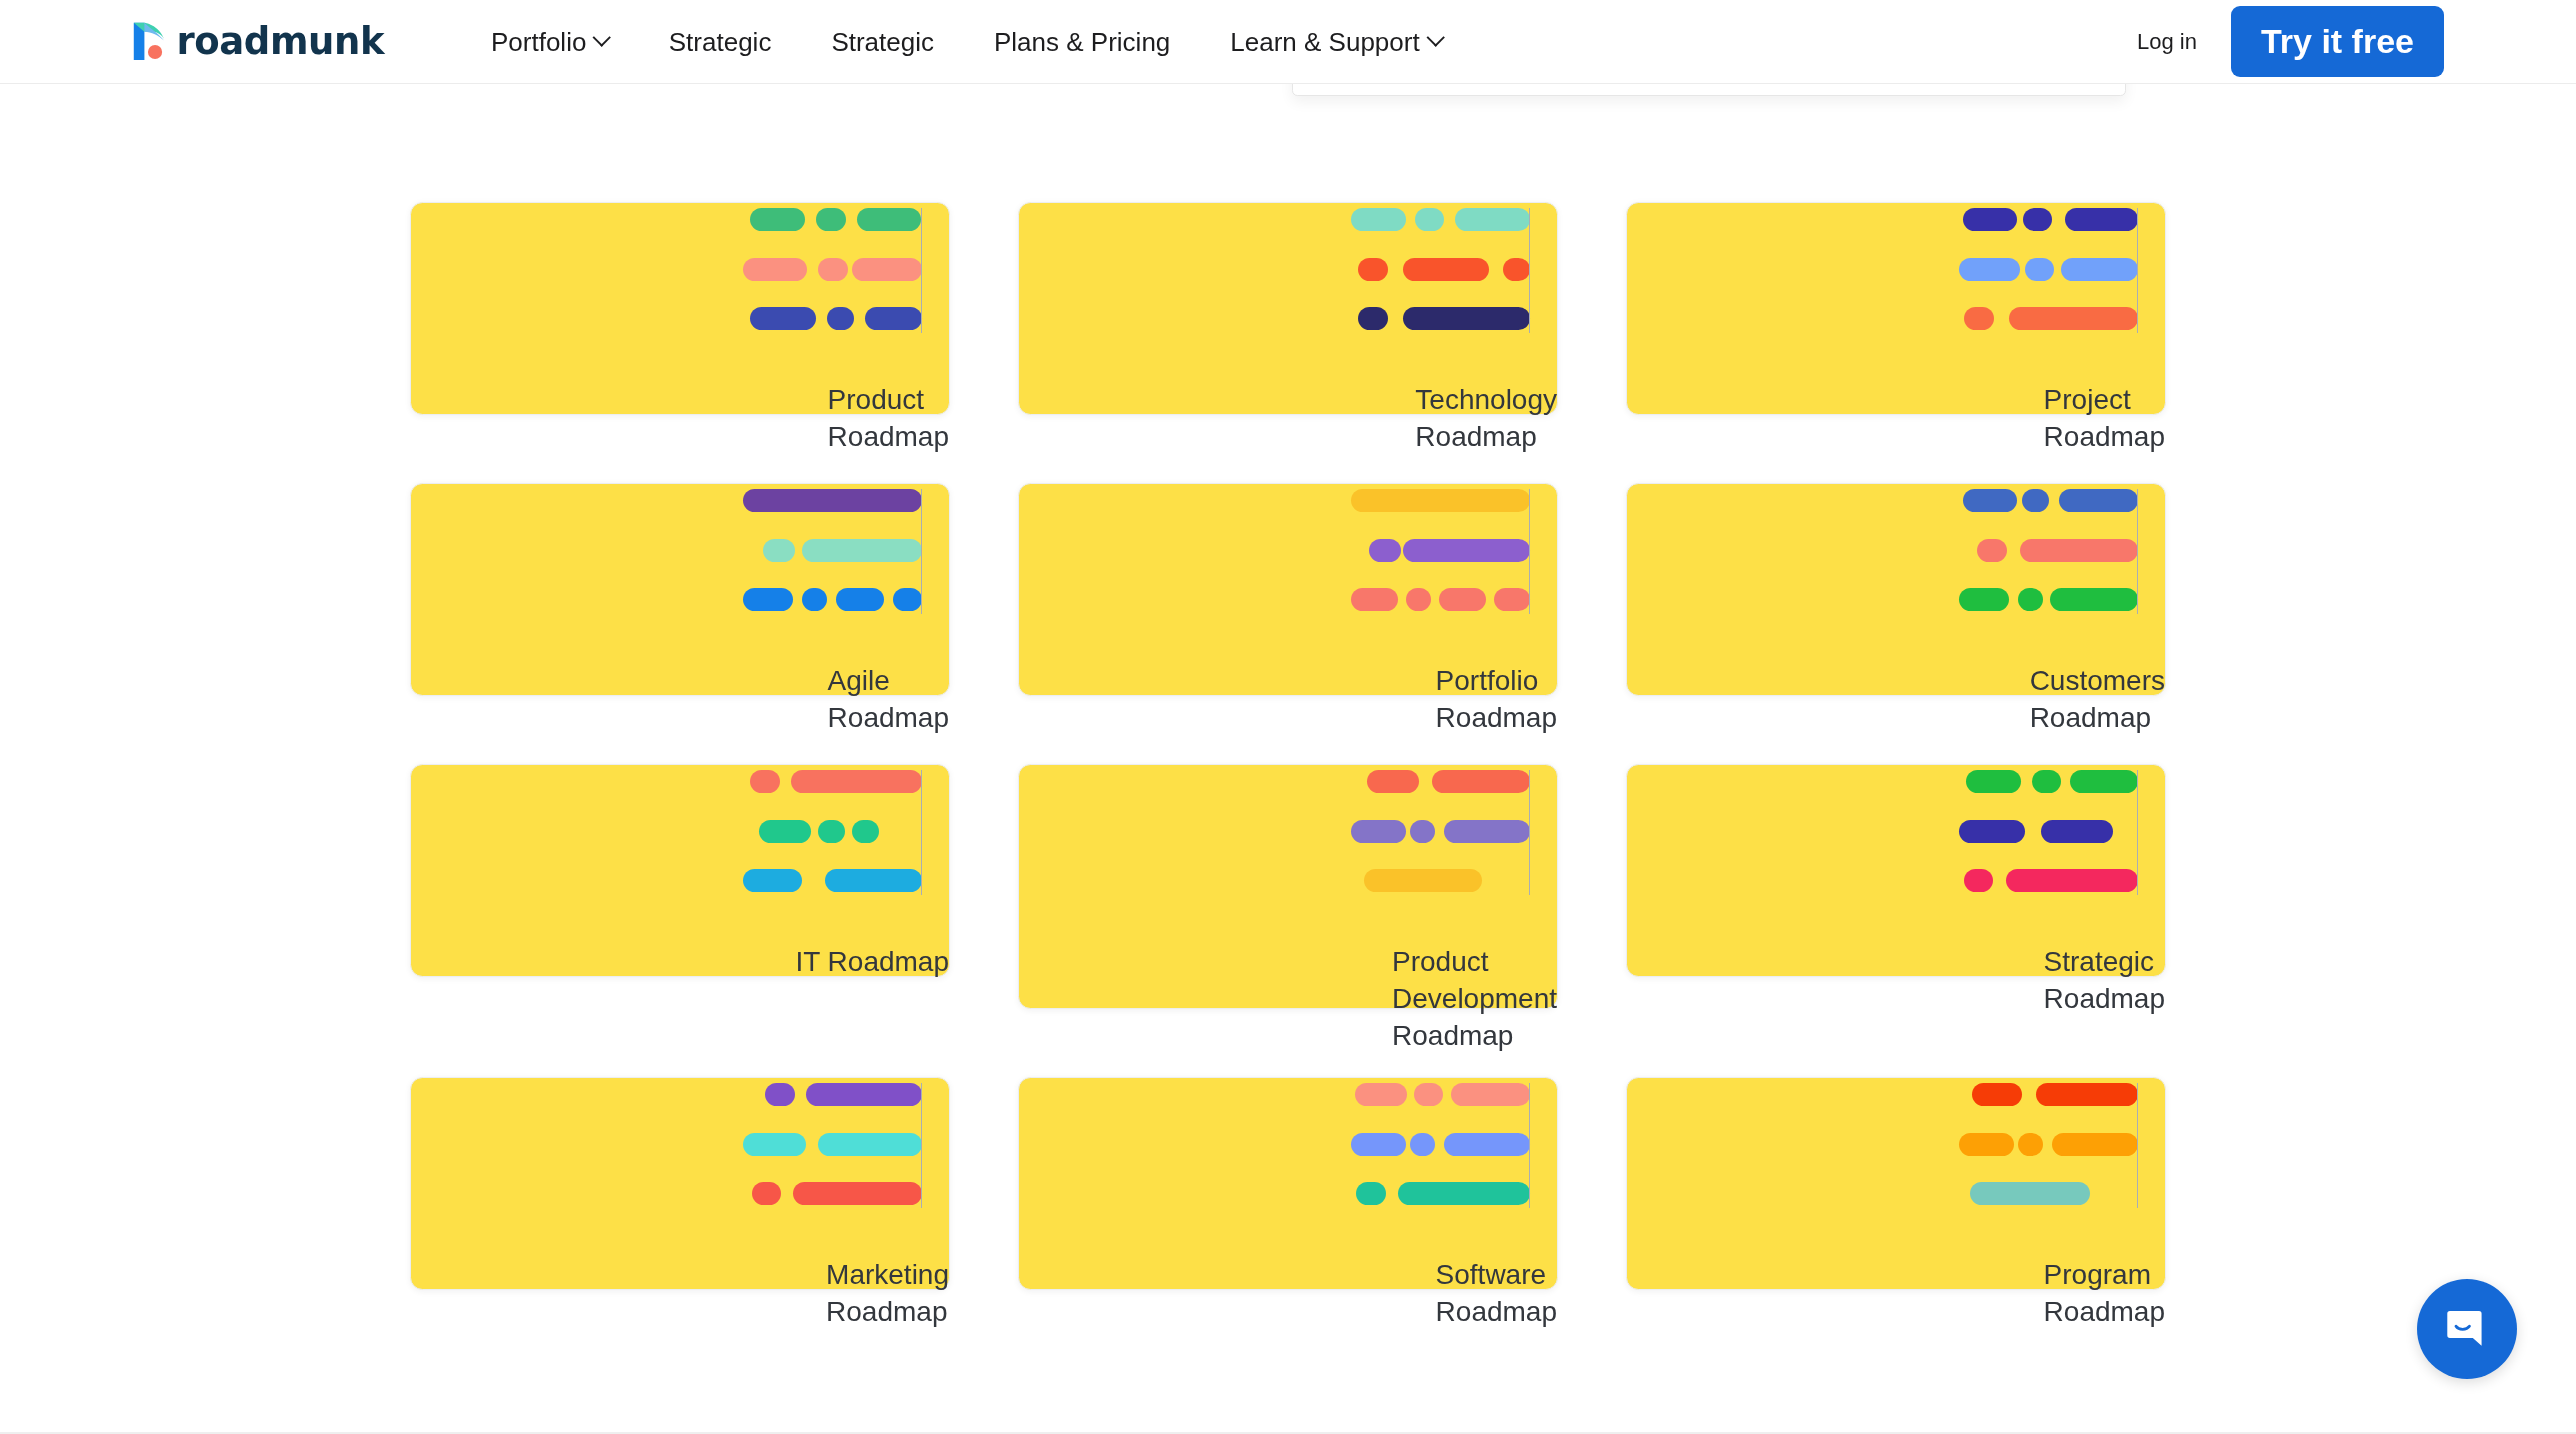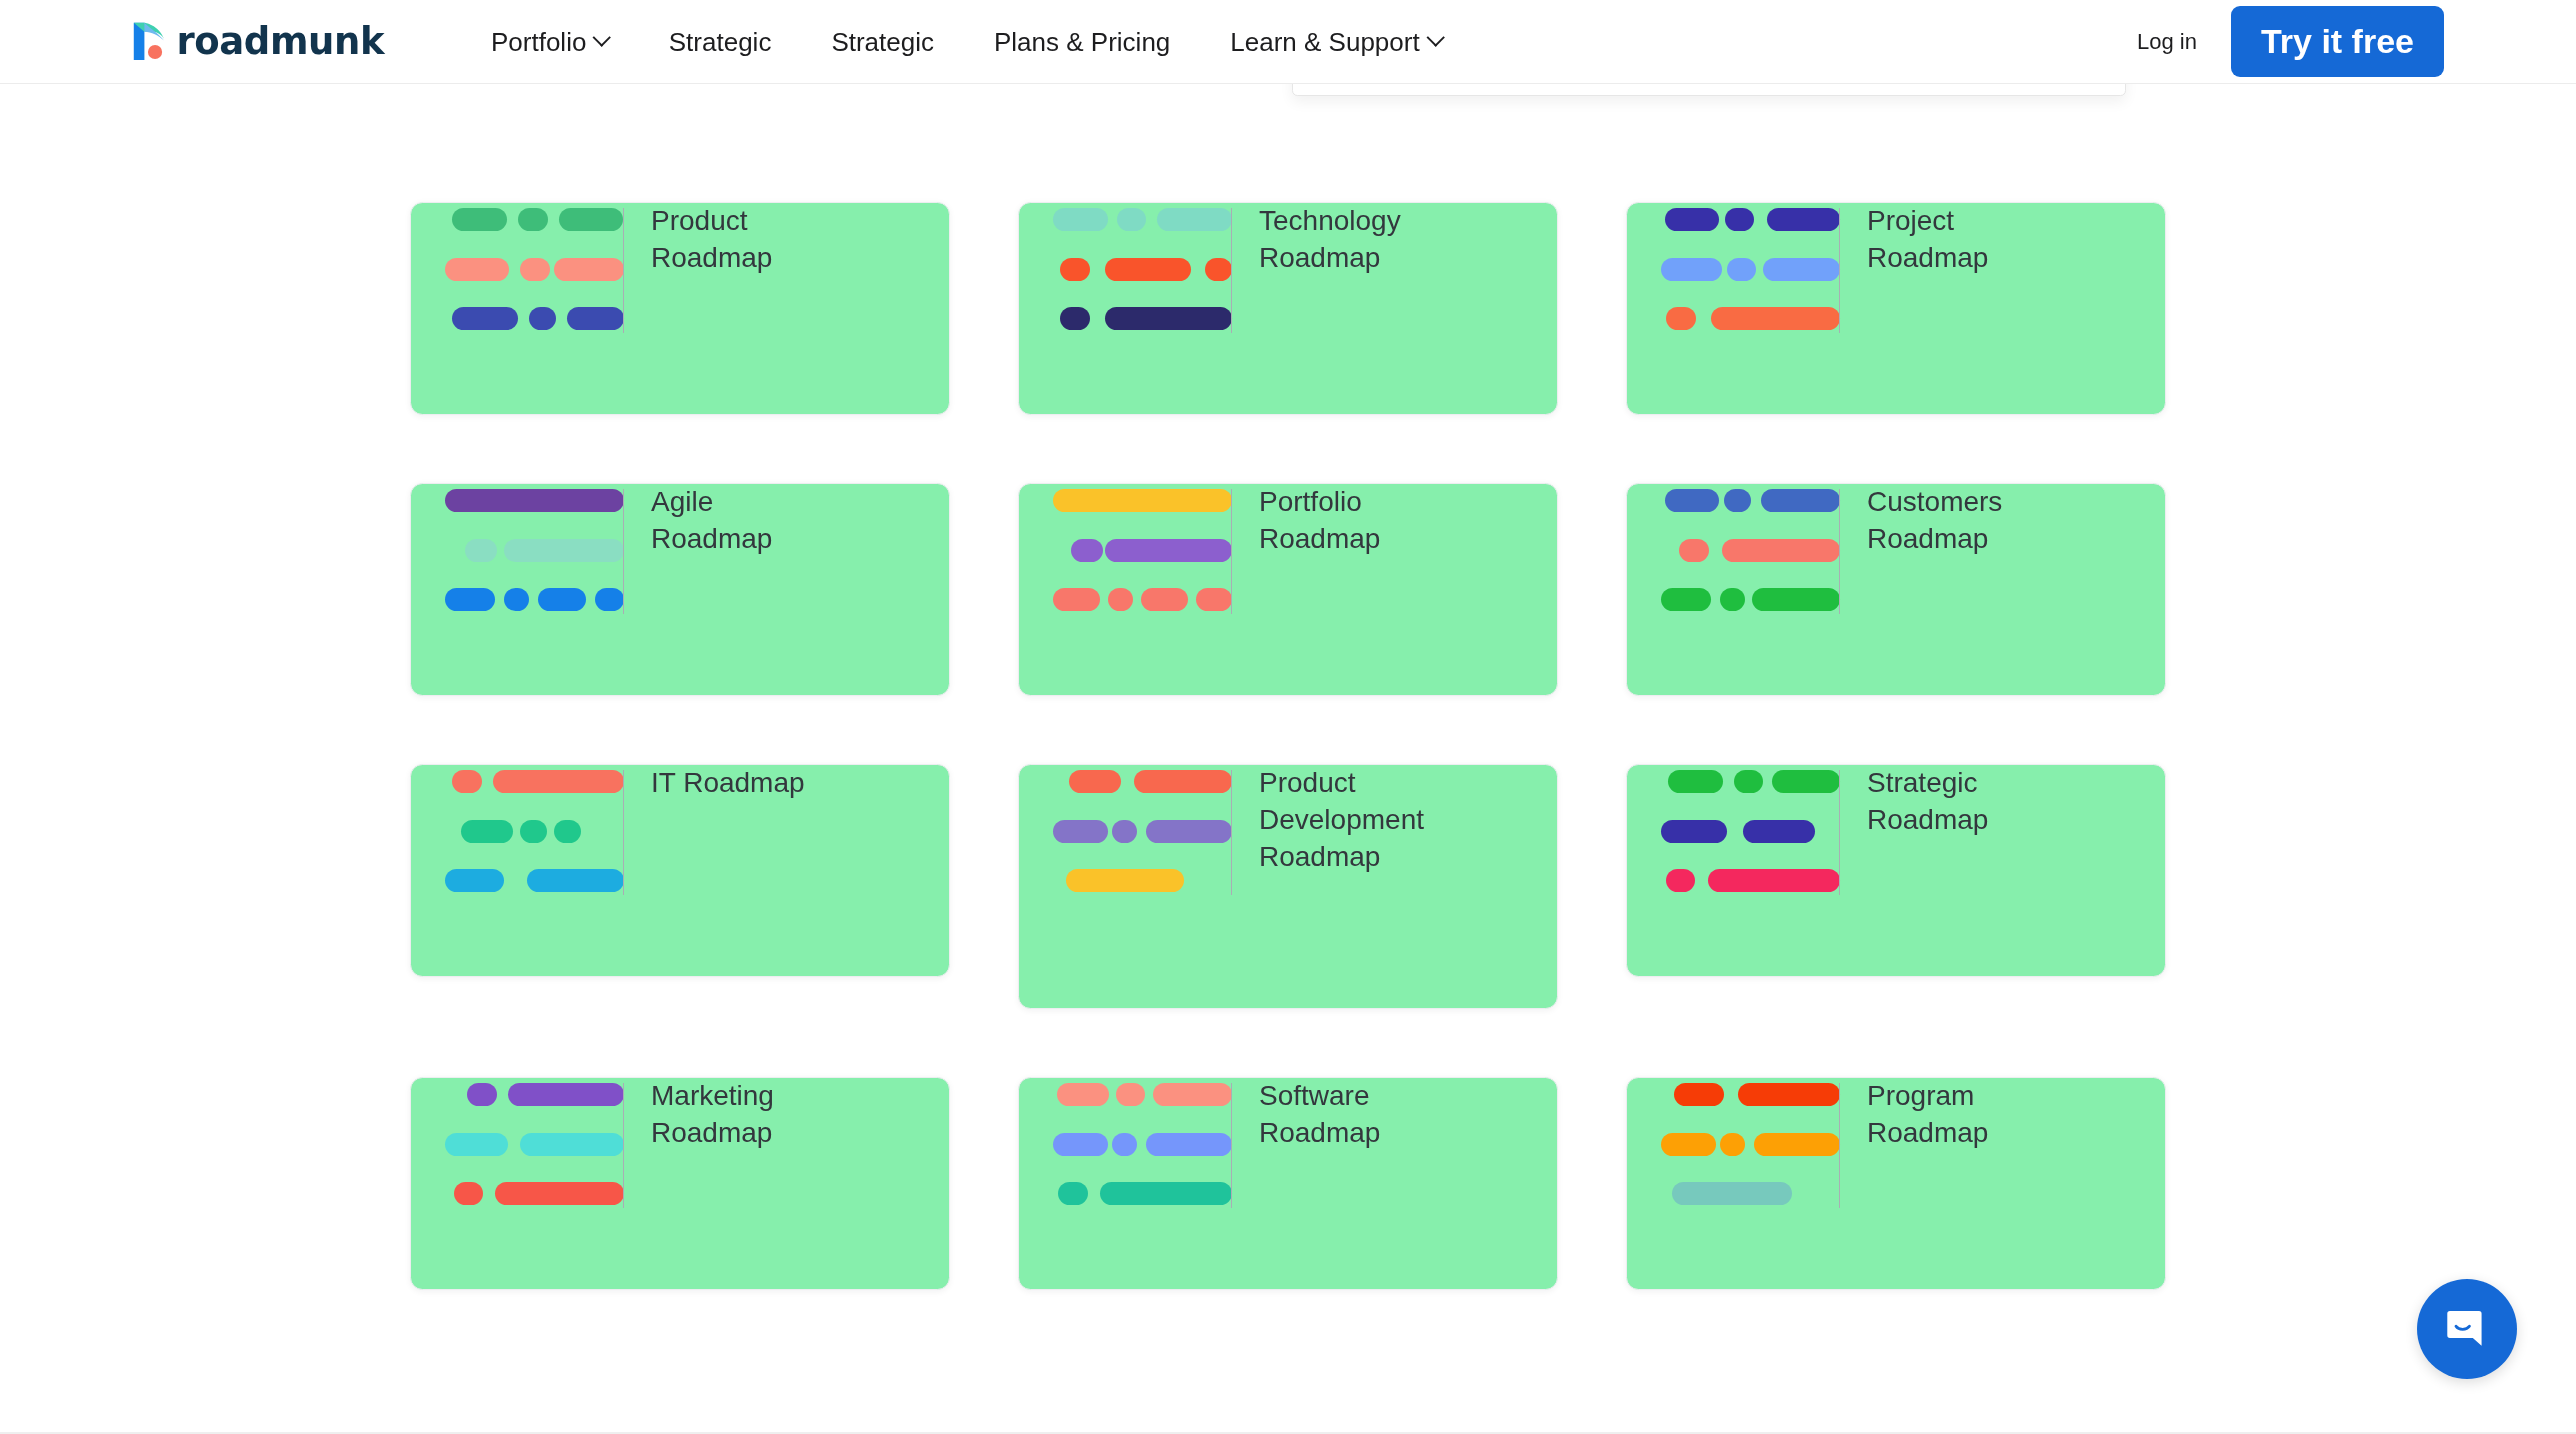--- a/index.html
+++ b/index.html
@@ -124,29 +124,30 @@
     left: 410px;
     top: 202px;
     width: 1757px;
     display: grid;
     grid-template-columns: repeat(3, 540px);
     column-gap: 68px;
     row-gap: 68px;
   }
 
   .card {
-    background: #86efac;
+    background: #fde047;
     border: 0.9px solid #eceef0;
     border-radius: 12.5px;
     box-shadow: 0 1.8px 6.3px rgba(16,24,40,0.055);
     height: 213px;
     display: flex;
-    align-items: flex-start;
+    align-items: flex-end;
     padding: 0 0 0 34px;
     cursor: pointer;
+    flex-direction: column;
   }
   .card.tall { height: 245px; }
 
   .thumb {
     position: relative;
     width: 179px;
     height: 136px;
     flex: 0 0 179px;
     margin-right: 27px;
   }

